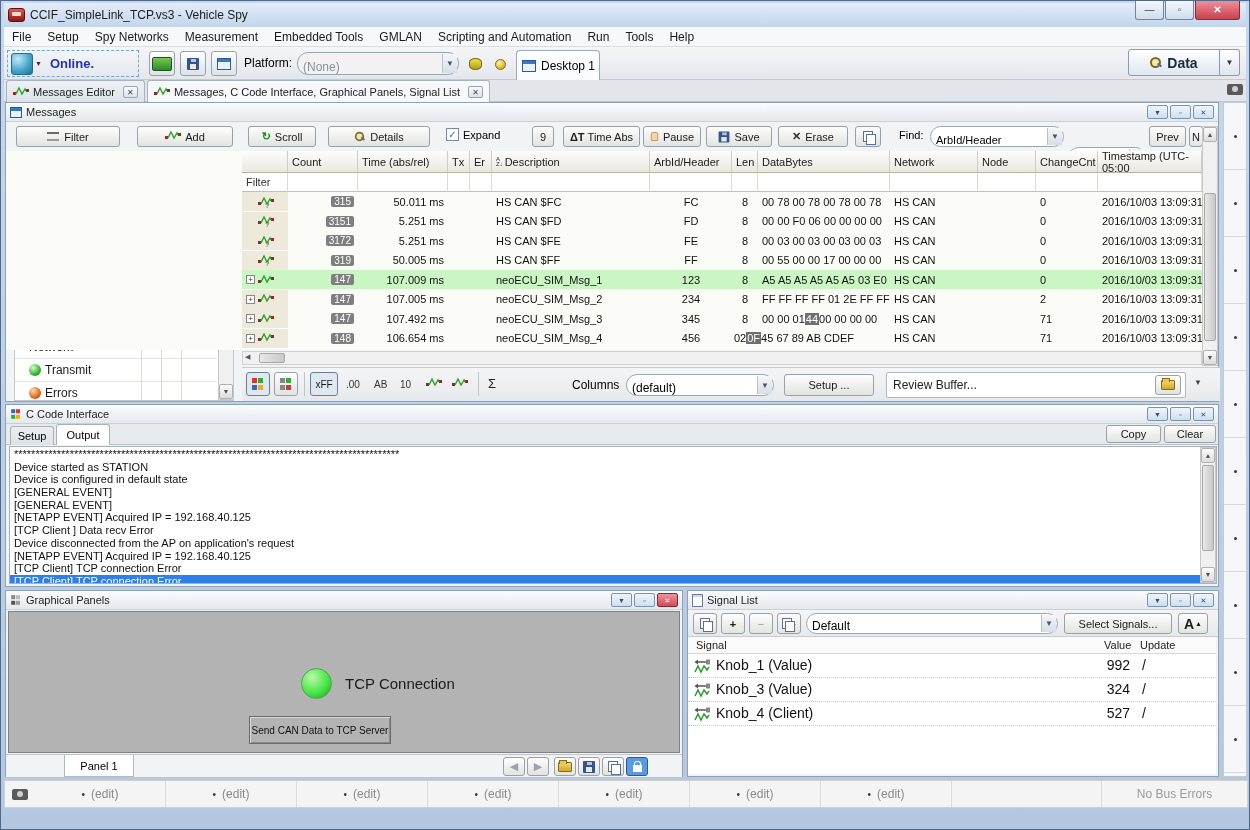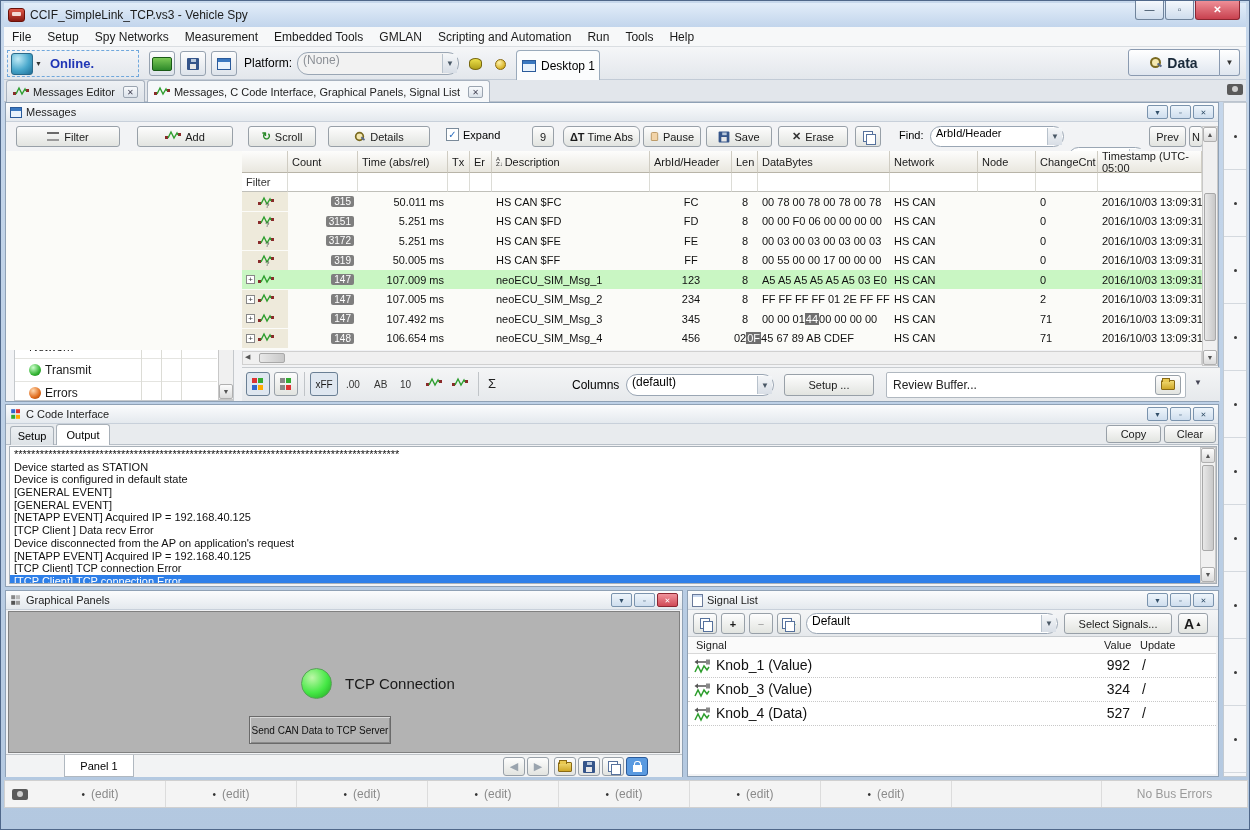--- a/index.html
+++ b/index.html
@@ -26,21 +26,21 @@
   #toolbar { left:3px; top:46px; right:3px; height:33px; background:linear-gradient(#f5f6f8,#e3e7ec);
              border-bottom:1px solid #c2cbd6; font-size:12px; }
   .online-box { position:absolute; left:3px; top:3px; width:132px; height:27px; border:1px dashed #6fa7dc;
                 display:flex; align-items:center; padding-left:3px; }
   .online-icon { width:22px; height:22px; border:1px solid #2a6a8a; border-radius:3px;
                  background:radial-gradient(circle at 30% 25%, #bfeaf6, #49a8cc 55%, #1f6e96); }
   .online-text { font-weight:bold; color:#1f35b5; font-size:13px; margin-left:8px; }
   .tbtn { position:absolute; top:4px; width:26px; height:25px; border:1px solid #96a2b0; border-radius:3px;
           background:linear-gradient(#fdfdfd,#dde3ea); display:flex; align-items:center; justify-content:center; }
   .flaticon { position:absolute; top:6px; width:24px; height:22px; display:flex; align-items:center; justify-content:center; }
-  .combo { border:1px solid #9aa6b4; background:#fff; border-radius:11px; display:flex; align-items:flex-start;
+  .combo { border:1px solid #9aa6b4; background:#fff; border-radius:11px; display:flex; align-items:flex-end;
            font-size:12px; padding-left:5px; position:relative; }
   .combo .dd { position:absolute; right:1px; top:1px; bottom:1px; width:15px; background:linear-gradient(#f4f6f8,#d8dee6);
                border-left:1px solid #b8c2cc; color:#4a5866; font-size:8px; display:flex; align-items:center; justify-content:center; }
   .combo.disabled { background:#f2f2f2; color:#8c9096; }
   .desktop-tab { position:absolute; left:512px; top:3px; width:84px; height:30px; background:#fbfcfd;
                  border:1px solid #9aaabb; border-bottom:none; border-radius:4px 4px 0 0; display:flex;
                  align-items:center; padding-left:5px; font-size:12px; }
   .data-btn { position:absolute; right:26px; top:2px; width:92px; height:27px; border:1px solid #8a9ab0;
               border-radius:3px 0 0 3px; background:linear-gradient(#ffffff,#dfe6ef); display:flex; align-items:center;
               justify-content:center; font-weight:bold; font-size:14px; color:#1a2a3a; }
@@ -401,21 +401,21 @@
       <div class="mag" style="margin-right:5px;transform:scale(.85);"></div>
       <span>Details</span>
     </div>
     <div class="abs" style="left:440px;top:25px;display:flex;align-items:center;font-size:11px;">
       <span style="width:13px;height:13px;border:1px solid #7a8a9a;background:#fff;color:#2d6fc0;font-size:10px;line-height:12px;text-align:center;margin-right:4px;">✓</span>
       <span>Expand</span>
     </div>
     <div class="btn" style="left:526px;top:23px;width:22px;height:21px;">
         <span>9</span>
       </div>
-    <div class="btn" style="left:557px;top:23px;width:77px;height:21px;border-radius:6px;">
+    <div class="btn" style="left:557px;top:23px;width:77px;height:21px;">
       <span style="font-weight:bold;margin-right:3px;">ΔT</span>
       <span>Time Abs</span>
     </div>
     <div class="btn" style="left:637px;top:23px;width:58px;height:21px;">
       <div class="hand" style="margin-right:4px;transform:scale(.8);"></div>
       <span>Pause</span>
     </div>
     <div class="btn" style="left:700px;top:23px;width:66px;height:21px;">
       <div class="floppy" style="margin-right:4px;transform:scale(.9);"></div>
       <span>Save</span>
@@ -928,21 +928,21 @@
           <span style="position: absolute; left: 380px; width: 62px; top: 3px; text-align: right;">324</span>
           <span style="position: absolute; left: 454px; top: 3px;">/</span>
         </div>
         <div style="position: relative; height: 24px; border-bottom: 1px dotted rgb(200, 200, 200); font-size: 14px; color: rgb(17, 17, 17);">
           <span style="position: absolute; left: 6px; top: 5px;"><svg width="16" height="15">
               <line x1="12" y1="3" x2="4" y2="3" stroke="#555" stroke-width="1.5"></line>
               <polygon points="4,0.5 4,5.5 0.5,3" fill="#555"></polygon>
               <rect x="12" y="0.5" width="4" height="5" fill="#888"></rect>
               <polyline points="1,13 4,7 7,13 10,7 13,11 15,8" fill="none" stroke="#2e9e2e" stroke-width="1.5"></polyline>
             </svg></span>
-          <span style="position: absolute; left: 28px; top: 3px;">Knob_4 (Data)</span>
+          <span style="position: absolute; left: 28px; top: 3px;">Knob_4 (Client)</span>
           <span style="position: absolute; left: 380px; width: 62px; top: 3px; text-align: right;">527</span>
           <span style="position: absolute; left: 454px; top: 3px;">/</span>
         </div>
       </div>
   </div>
 
   <div id="dockstrip" class="abs" style="left:1222px;top:101px;width:24px;height:675px;background:#f6f7f9;border:1px solid #c2cad2;">
       <div class="dockseg"></div>
       <div class="dockseg"></div>
       <div class="dockseg"></div>

